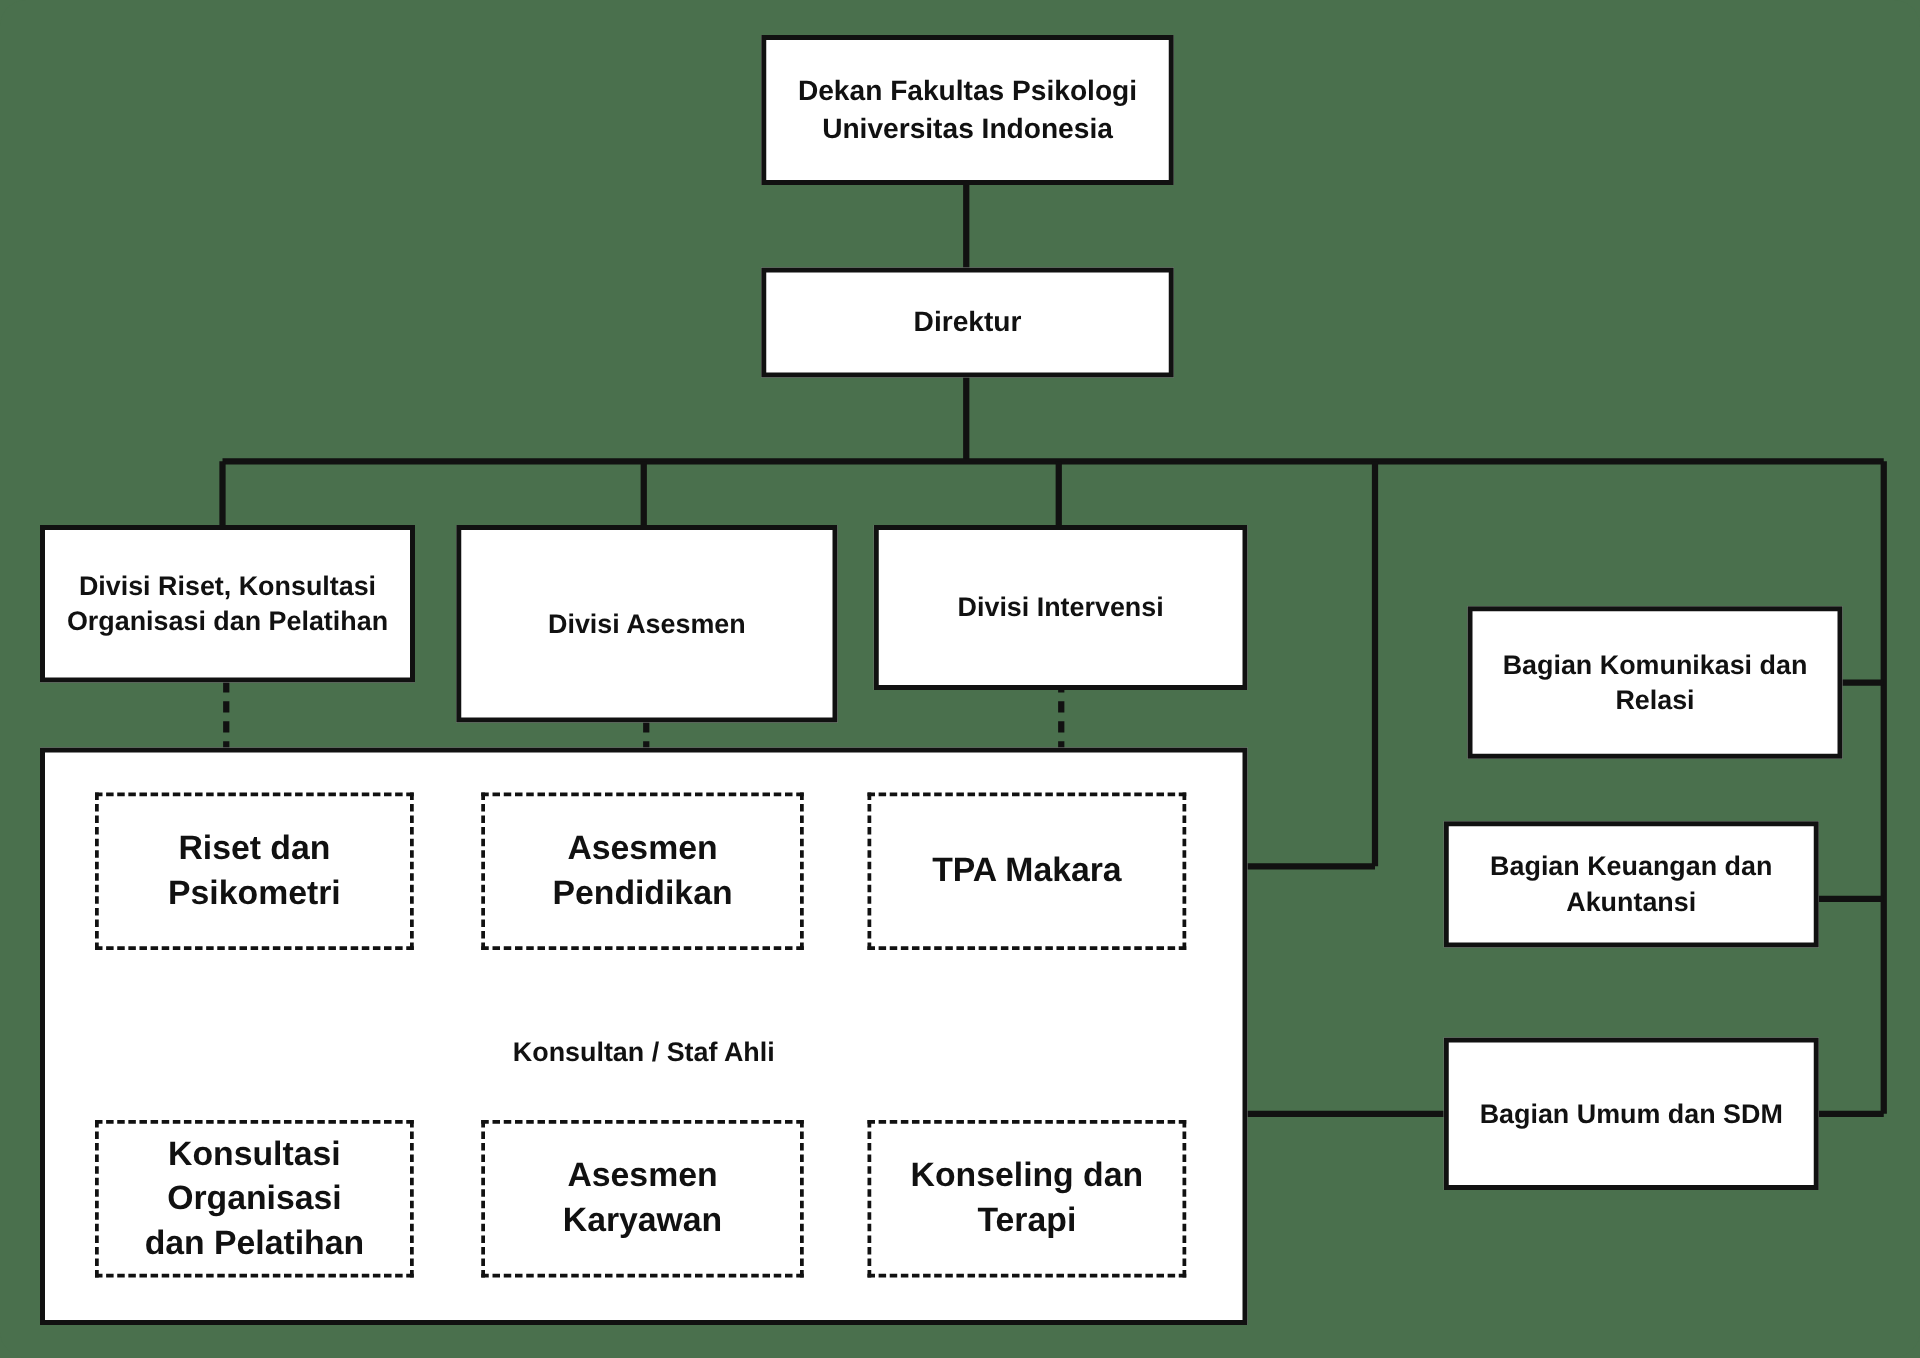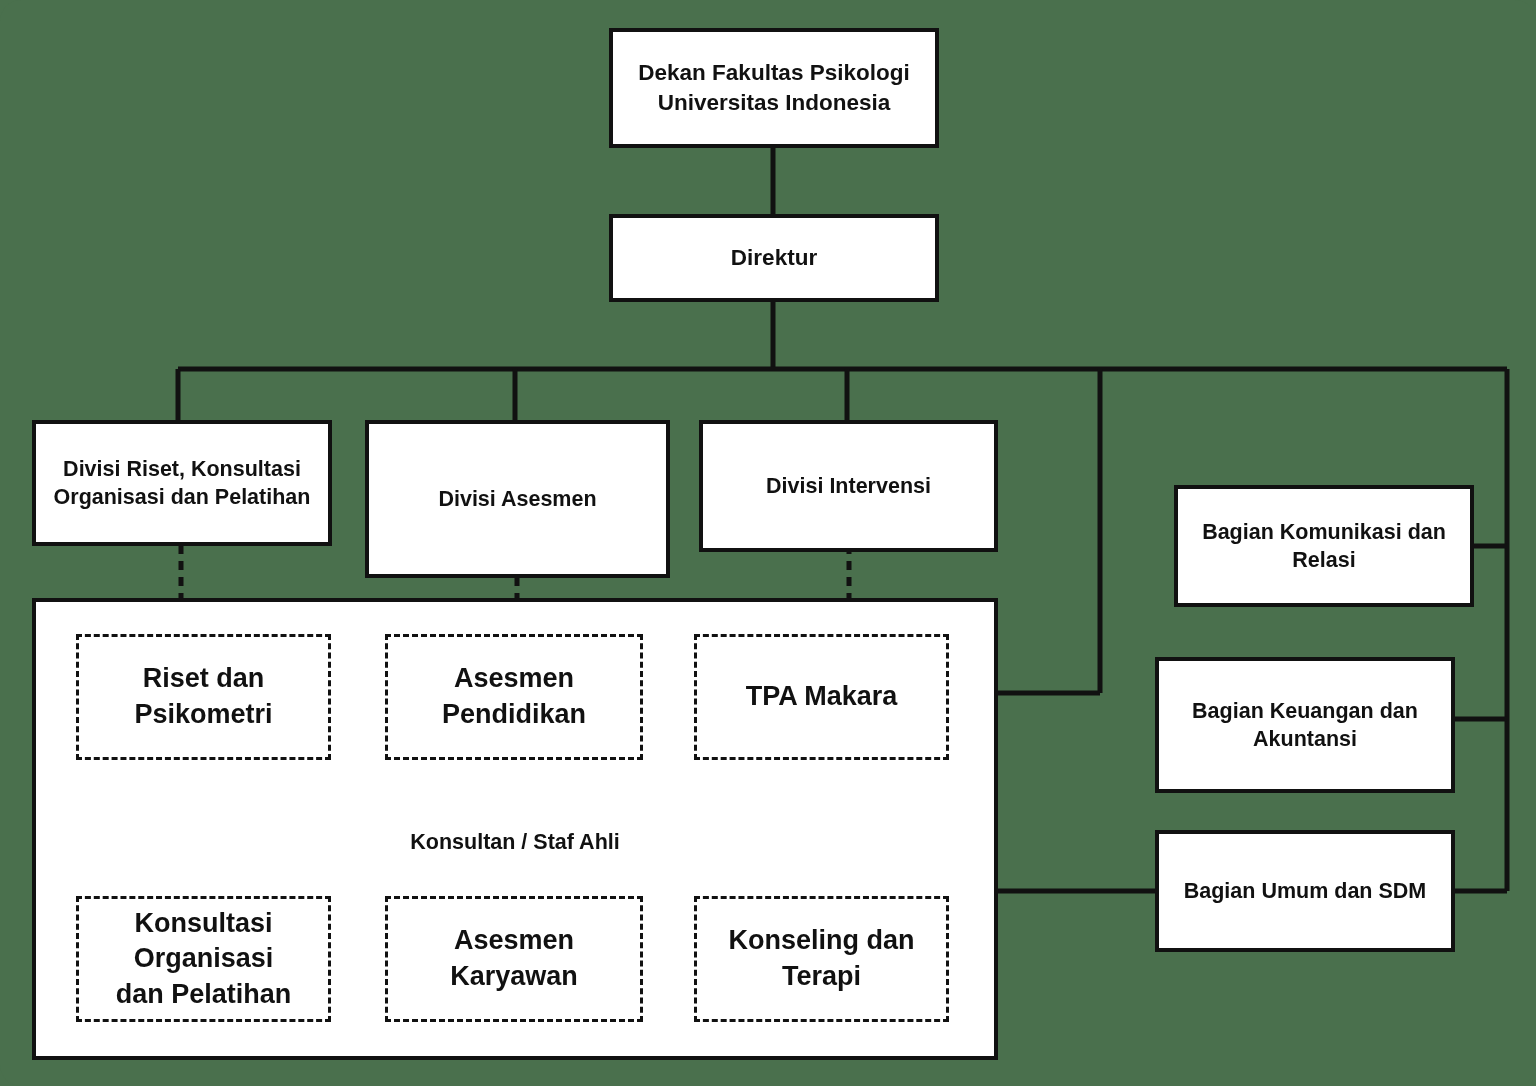--- a/index.html
+++ b/index.html
@@ -137,21 +137,21 @@
     <span>Divisi Intervensi</span>
   </div>
 
   <div class="node node-md" style="left:1155px; top:485px; width:300px; height:122px;margin-left:19px;">
     <span>
       <span>Bagian Komunikasi dan</span><br>
       <span>Relasi</span>
     </span>
   </div>
 
-  <div class="node node-md" style="left:1155px; top:657px; width:300px; height:136px;justify-content:center;">
+  <div class="node node-md" style="left:1155px; top:657px; width:300px; height:101px;justify-content:center;">
     <span>
       <span>Bagian Keuangan dan</span><br>
       <span>Akuntansi</span>
     </span>
   </div>
 
   <div class="node node-md" style="left:1155px; top:830px; width:300px; height:122px;">
     <span>Bagian Umum dan SDM</span>
   </div>
 

